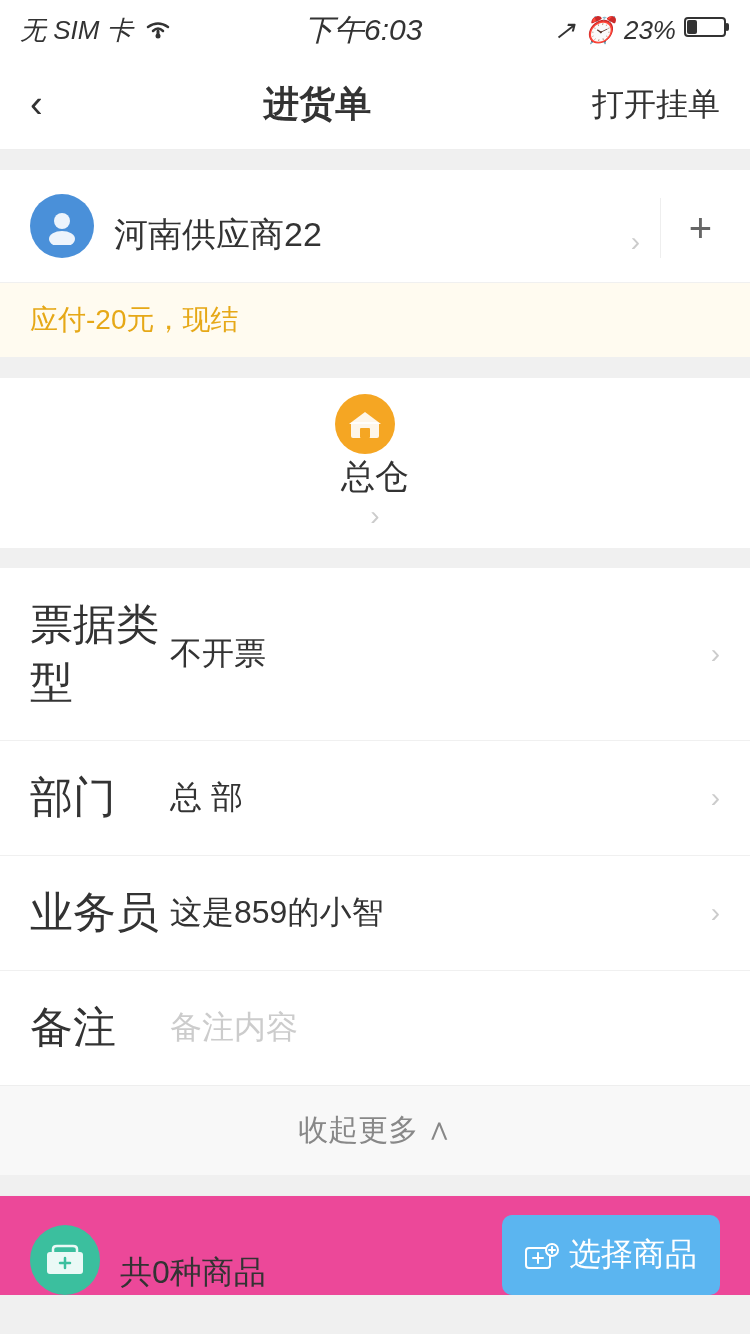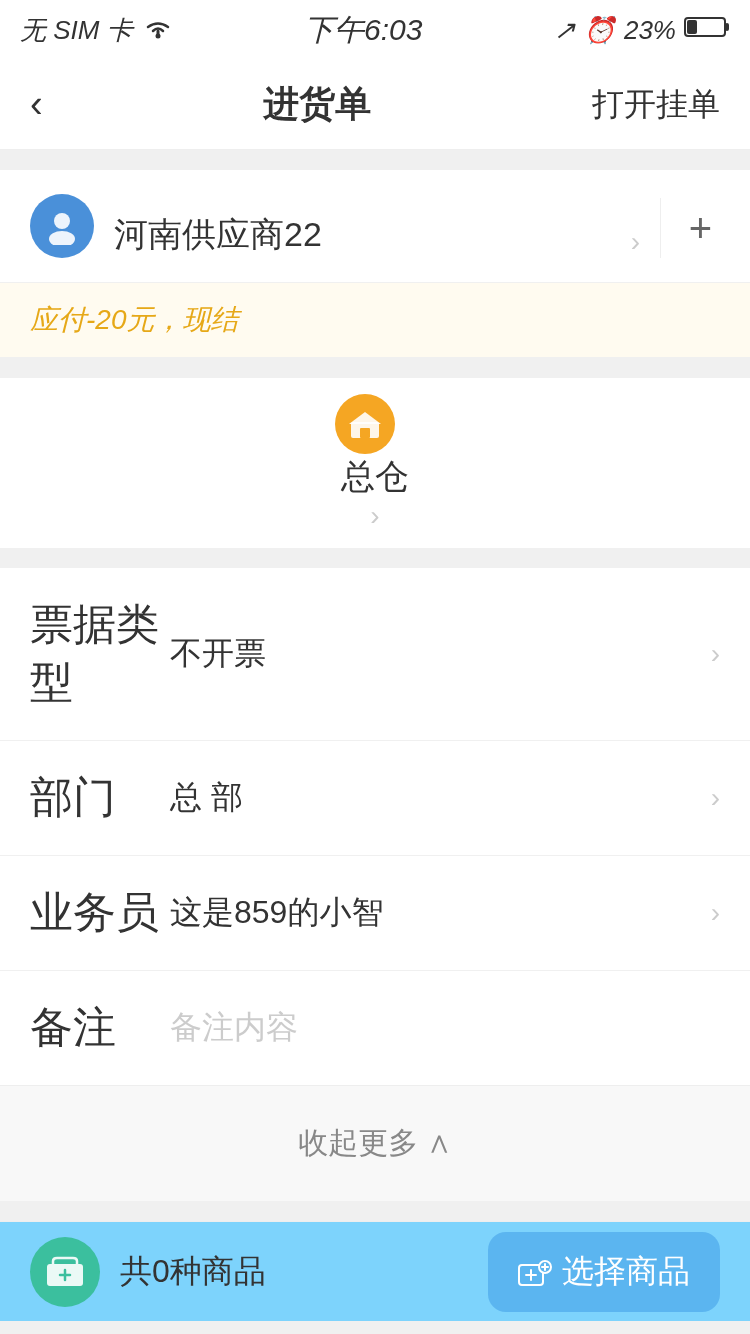--- a/index.html
+++ b/index.html
@@ -123,21 +123,20 @@
       padding-left: 20px;
     }
 
     
     .notice-bar {
       background: #fffbf0;
       padding: 18px 30px;
       font-size: 28px;
       color: #e6a817;
       border-bottom: 1px solid #f0f0f0;
-      font-style: italic;
     }
 
     
     .warehouse-row {
       display: flex;
       align-items: center;
       padding: 16px 30px;
       flex-direction: column;
     }
     .warehouse-icon {
@@ -180,34 +179,34 @@
       color: #333;
     }
     .form-value.placeholder {
       color: #ccc;
     }
 
     
     .collapse-row {
       background: #f8f8f8;
       text-align: center;
-      padding: 37px 0;
+      padding: 24px 0;
       font-size: 30px;
       color: #888;
       border-top: 1px solid #eee;
       cursor: pointer;
     }
 
     
     .bottom-bar {
-      background: #7dd3fc;
+      background: #ec4899;
       width: 750px;
       height: 100px;
       display: flex;
-      align-items: center;
+      align-items: flex-end;
       padding: 0 30px;
       border-top: 1px solid #eee;
     }
     .product-icon {
       width: 70px;
       height: 70px;
       border-radius: 50%;
       background: #3bbf9e;
       display: flex;
       align-items: center;
@@ -218,22 +217,22 @@
     .product-count {
       flex: 1;
       font-size: 32px;
       color: #333;
     }
     .select-btn {
       background: #5bb5f0;
       color: #fff;
       font-size: 32px;
       border: none;
-      border-radius: 18px;
-      padding: 18px 30px;
+      border-radius: 10px;
+      padding: 18px 23px;
       cursor: pointer;
       display: flex;
       align-items: center;
       gap: 10px;
     }
     .select-btn-icon {
       font-size: 32px;
     }
 
     .page-bg {

